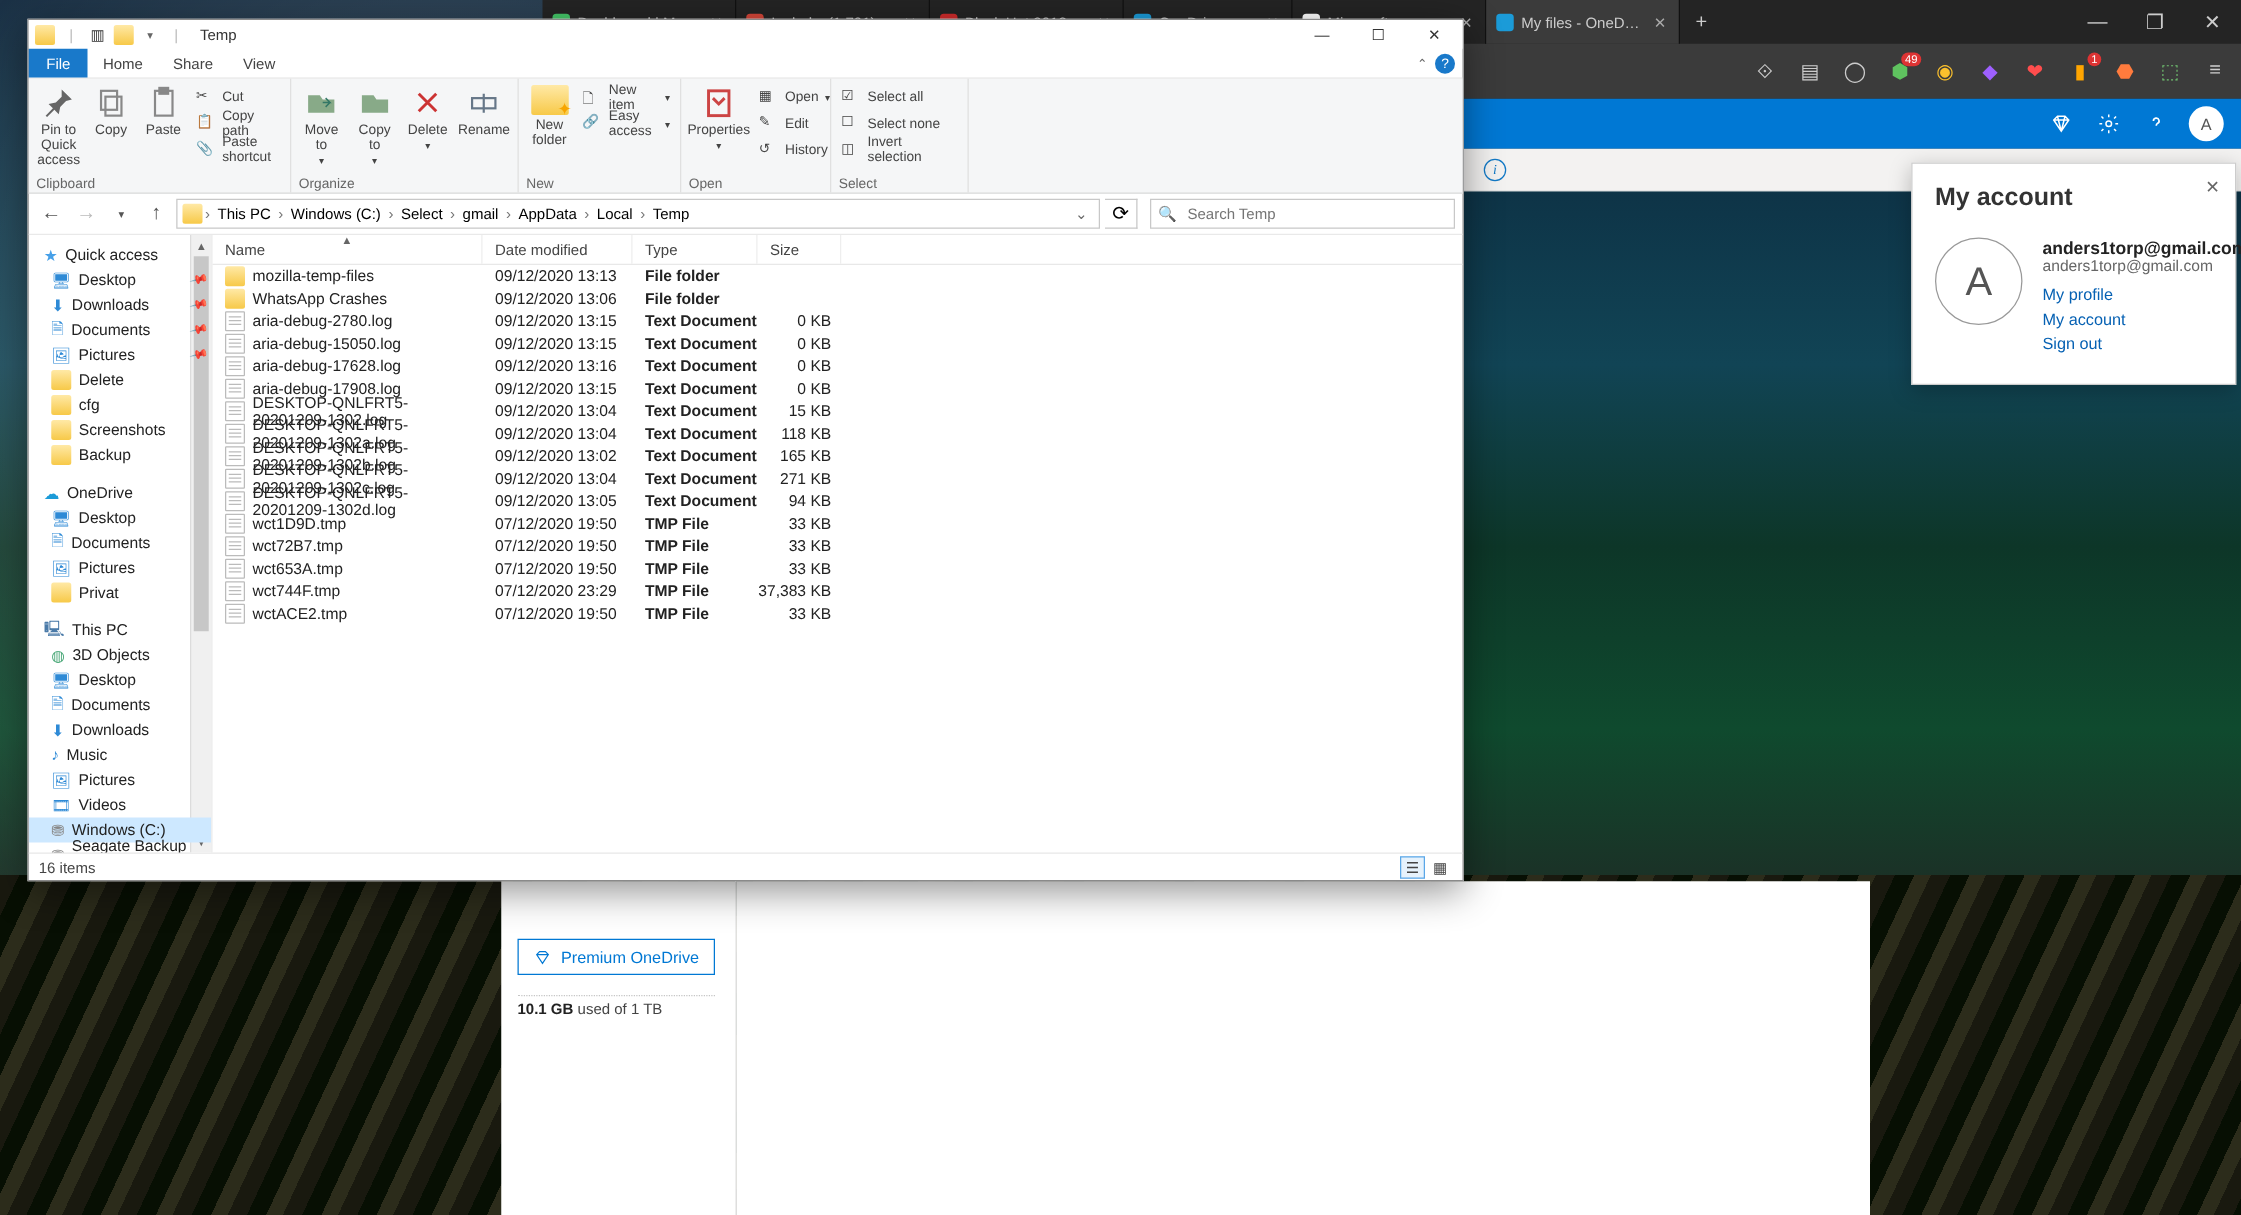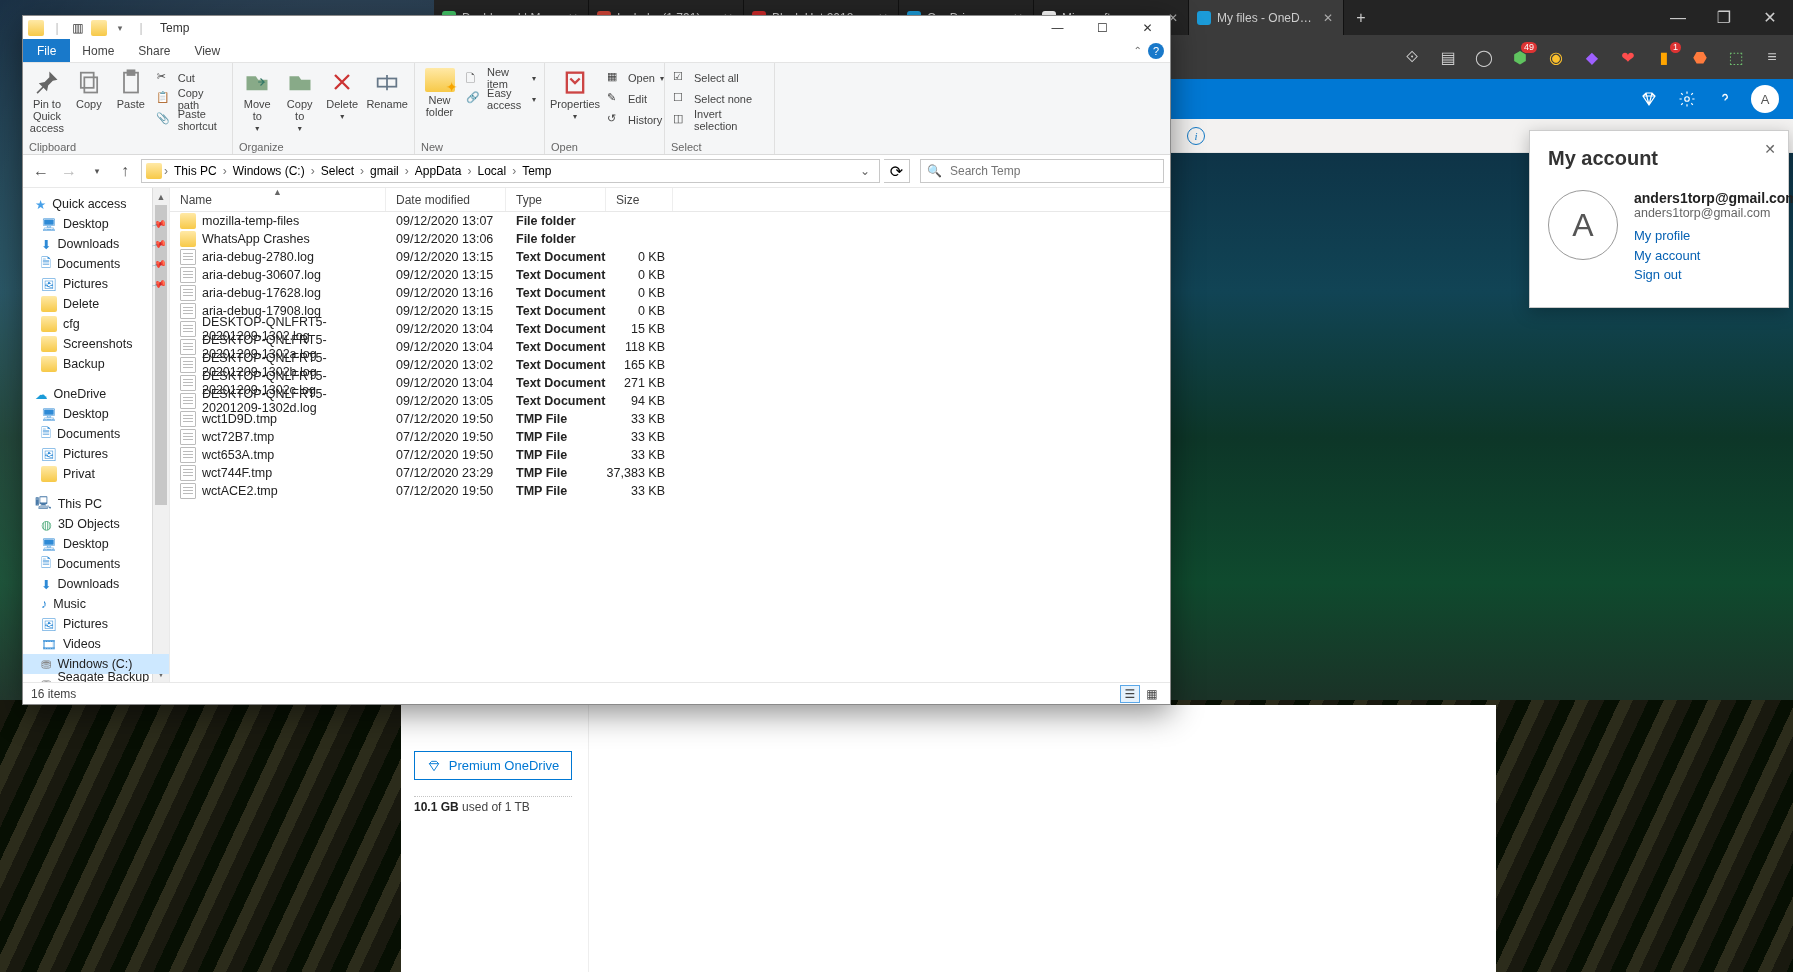--- a/index.html
+++ b/index.html
@@ -587,21 +587,21 @@
         <div class="c-type">Type</div>
         <div class="c-size">Size</div>
         <div style="flex:1;border:none"></div>
       </div>
       <div class="rows" id="filerows">
           <div class="row">
             <div class="rn">
               <span class="ic16 folder-ic"></span>
               <span>mozilla-temp-files</span>
             </div>
-            <div class="rd">09/12/2020 13:07</div>
+            <div class="rd">09/12/2020 13:13</div>
             <div class="rt">File folder</div>
             <div class="rs"></div>
           </div>
           <div class="row">
             <div class="rn">
               <span class="ic16 folder-ic"></span>
               <span>WhatsApp Crashes</span>
             </div>
             <div class="rd">09/12/2020 13:06</div>
             <div class="rt">File folder</div>
@@ -612,21 +612,21 @@
               <span class="ic16 file-ic"></span>
               <span>aria-debug-2780.log</span>
             </div>
             <div class="rd">09/12/2020 13:15</div>
             <div class="rt">Text Document</div>
             <div class="rs">0 KB</div>
           </div>
           <div class="row">
             <div class="rn">
               <span class="ic16 file-ic"></span>
-              <span>aria-debug-30607.log</span>
+              <span>aria-debug-15050.log</span>
             </div>
             <div class="rd">09/12/2020 13:15</div>
             <div class="rt">Text Document</div>
             <div class="rs">0 KB</div>
           </div>
           <div class="row">
             <div class="rn">
               <span class="ic16 file-ic"></span>
               <span>aria-debug-17628.log</span>
             </div>

